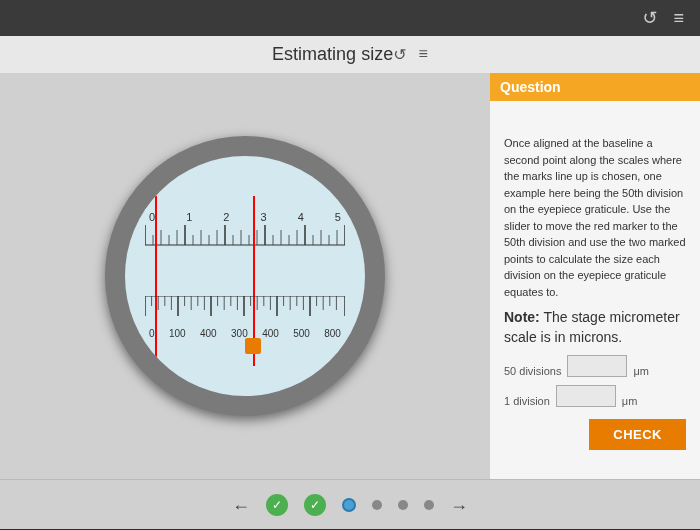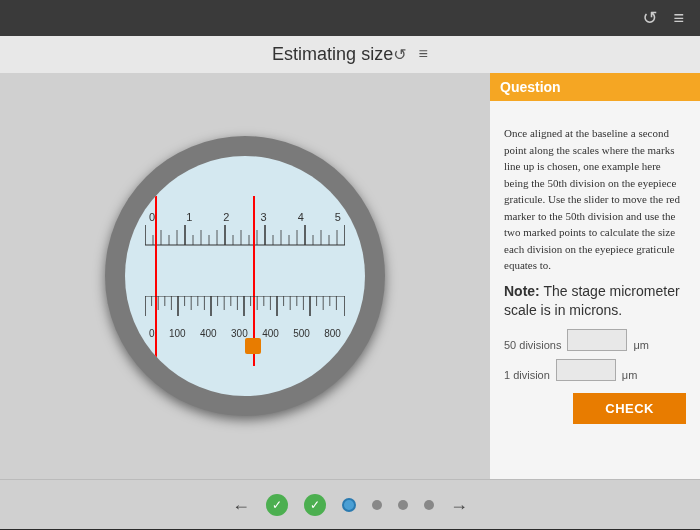--- a/index.html
+++ b/index.html
@@ -179,29 +179,28 @@
       gap: 8px;
       overflow-y: auto;
     }
 
     .question-header {
       background: #f5a623;
       color: white;
       font-size: 14px;
       font-weight: bold;
       padding: 6px 10px;
-      margin: -12px -14px 8px -14px;
+      margin: -12px -14px 18px -14px;
     }
 
     .question-text {
       font-size: 11px;
       color: #333;
       line-height: 1.5;
       margin-top: 8px;
-      font-family: Liberation Serif, serif;
     }
 
     .question-note {
       font-size: 14px;
       color: #333;
       line-height: 1.4;
     }
 
     .question-note strong {
       font-weight: bold;
@@ -226,21 +225,21 @@
 
     .input-label {
       font-size: 11px;
       color: #555;
     }
 
     .check-button {
       background: #e87c00;
       color: white;
       border: none;
-      padding: 8px 32px;
+      padding: 8px 24px;
       font-size: 13px;
       font-weight: bold;
       cursor: pointer;
       align-self: flex-end;
       margin-top: 4px;
       letter-spacing: 0.5px;
     }
 
     
     .bottom-nav {

